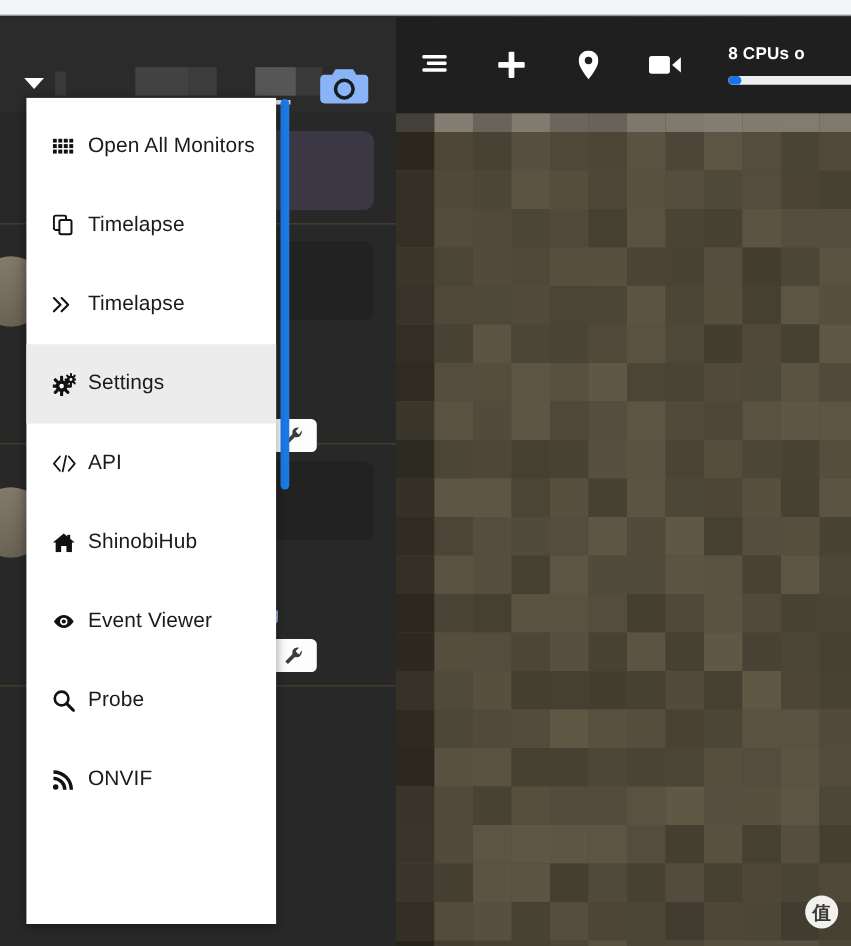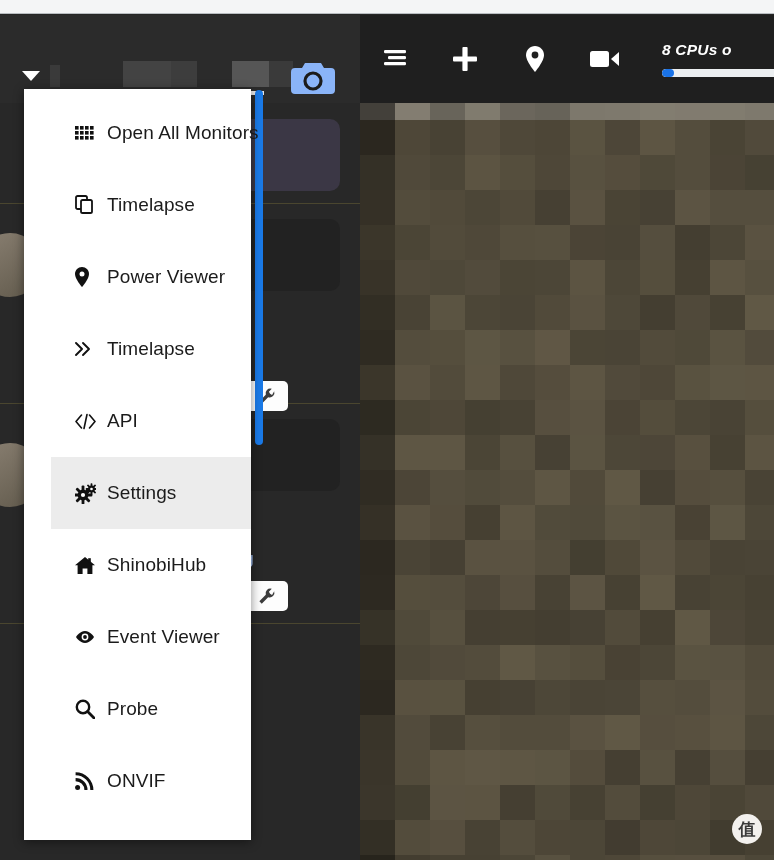--- a/index.html
+++ b/index.html
@@ -25,21 +25,21 @@
   .mosaic{position:absolute;left:0;top:0;width:100%;height:100%;}
   .mosaic i{position:absolute;display:block;}
 
   
   .toolbar{
     position:absolute;left:360px;top:15px;width:414px;height:88px;
     background:#1f1f1f;z-index:6;
   }
   .tb-icons{
     position:absolute;left:0;top:0;height:88px;width:414px;
-    display:flex;align-items:flex-start;font-style:italic;
+    display:flex;align-items:flex-start;
   }
   .tb-btn{
     width:70px;height:88px;display:flex;align-items:center;justify-content:center;
     color:#fff;cursor:pointer;
   }
   .tb-btn svg{display:block;}
   .cpu-wrap{
     position:absolute;right:-8px;top:26px;width:120px;
   }
   .cpu-label{
@@ -99,21 +99,21 @@
 
   
   .menu{
     position:absolute;left:24px;top:89px;width:227px;height:751px;
     background:#ffffff;z-index:20;
     box-shadow:0 2px 10px rgba(0,0,0,.45);
     padding-top:8px;box-sizing:border-box;
   }
   .menu-item{
     height:72px;display:flex;align-items:center;padding-left:24px;
-    box-sizing:border-box;cursor:pointer;color:#1c1c1c;margin-left:27px;
+    box-sizing:border-box;cursor:pointer;color:#1c1c1c;
   }
   .menu-item.active{background:#ececec;}
   .mi-icon{
     width:32px;min-width:32px;display:flex;align-items:center;justify-content:flex-start;
     color:#111;
   }
   .mi-label{font-size:19px;color:#1b1b1b;letter-spacing:.1px;white-space:nowrap;}
 
   
   .watermark{
@@ -562,45 +562,26 @@
         <span class="mi-icon">
           <svg width="19" height="20" viewBox="0 0 19 20" aria-hidden="true">
             <rect x="1" y="1" width="11" height="13" rx="1.6" fill="none" stroke="#111" stroke-width="1.8"></rect>
             <rect x="6" y="5" width="11" height="13" rx="1.6" fill="#fff" stroke="#111" stroke-width="1.8"></rect>
           </svg>
         </span>
         <span class="mi-label">Timelapse</span>
       </div>
       <div class="menu-item">
         <span class="mi-icon">
-          <svg width="14" height="20" viewBox="0 0 14 20" aria-hidden="true">
-            <path d="M7 0C3.1 0 0 3.1 0 7c0 5.1 7 13 7 13s7-7.9 7-13c0-3.9-3.1-7-7-7z" fill="#111"></path>
-            <circle cx="7" cy="7" r="2.5" fill="#fff"></circle>
-          </svg>
-        </span>
-        <span class="mi-label">Power Viewer</span>
-      </div>
-      <div class="menu-item">
-        <span class="mi-icon">
           <svg width="17" height="17" viewBox="0 0 17 17" aria-hidden="true">
             <path d="M1 2l6 6-6 6" fill="none" stroke="#111" stroke-width="1.9" stroke-linecap="round" stroke-linejoin="round"></path>
             <path d="M8 2l6 6-6 6" fill="none" stroke="#111" stroke-width="1.9" stroke-linecap="round" stroke-linejoin="round"></path>
           </svg>
         </span>
         <span class="mi-label">Timelapse</span>
-      </div>
-      <div class="menu-item">
-        <span class="mi-icon">
-          <svg width="21" height="17" viewBox="0 0 21 17" aria-hidden="true">
-            <path d="M6.5 2L1 8.5 6.5 15" fill="none" stroke="#111" stroke-width="1.6" stroke-linecap="round" stroke-linejoin="round"></path>
-            <path d="M14.5 2L20 8.5 14.5 15" fill="none" stroke="#111" stroke-width="1.6" stroke-linecap="round" stroke-linejoin="round"></path>
-            <path d="M12 1.5L9 15.5" fill="none" stroke="#111" stroke-width="1.6" stroke-linecap="round"></path>
-          </svg>
-        </span>
-        <span class="mi-label">API</span>
       </div>
       <div class="menu-item active">
         <span class="mi-icon">
           <svg width="21" height="21" viewBox="0 0 21 21" aria-hidden="true">
             <g fill="#111">
               <circle cx="8" cy="12" r="5.4"></circle>
               <g>
                 <rect x="6.6" y="2.6" width="2.8" height="18.8" rx="1" transform="rotate(0 8 12)"></rect>
                 <rect x="6.6" y="2.6" width="2.8" height="18.8" rx="1" transform="rotate(45 8 12)"></rect>
                 <rect x="6.6" y="2.6" width="2.8" height="18.8" rx="1" transform="rotate(90 8 12)"></rect>
@@ -615,20 +596,30 @@
                 <rect x="15.6" y="0.2" width="1.8" height="11.6" rx="0.7" transform="rotate(135 16.5 6)"></rect>
               </g>
               <circle cx="16.5" cy="6" r="1.3" fill="#fff"></circle>
             </g>
           </svg>
         </span>
         <span class="mi-label">Settings</span>
       </div>
       <div class="menu-item">
         <span class="mi-icon">
+          <svg width="21" height="17" viewBox="0 0 21 17" aria-hidden="true">
+            <path d="M6.5 2L1 8.5 6.5 15" fill="none" stroke="#111" stroke-width="1.6" stroke-linecap="round" stroke-linejoin="round"></path>
+            <path d="M14.5 2L20 8.5 14.5 15" fill="none" stroke="#111" stroke-width="1.6" stroke-linecap="round" stroke-linejoin="round"></path>
+            <path d="M12 1.5L9 15.5" fill="none" stroke="#111" stroke-width="1.6" stroke-linecap="round"></path>
+          </svg>
+        </span>
+        <span class="mi-label">API</span>
+      </div>
+      <div class="menu-item">
+        <span class="mi-icon">
           <svg width="20" height="18" viewBox="0 0 20 18" aria-hidden="true">
             <path d="M10 1L0 9.2h2.6V18h5V12.4h4.8V18h5V9.2H20z" fill="#111"></path>
             <rect x="13.2" y="2.2" width="2.6" height="4" fill="#111"></rect>
           </svg>
         </span>
         <span class="mi-label">ShinobiHub</span>
       </div>
       <div class="menu-item">
         <span class="mi-icon">
           <svg width="20" height="14" viewBox="0 0 20 14" aria-hidden="true">

